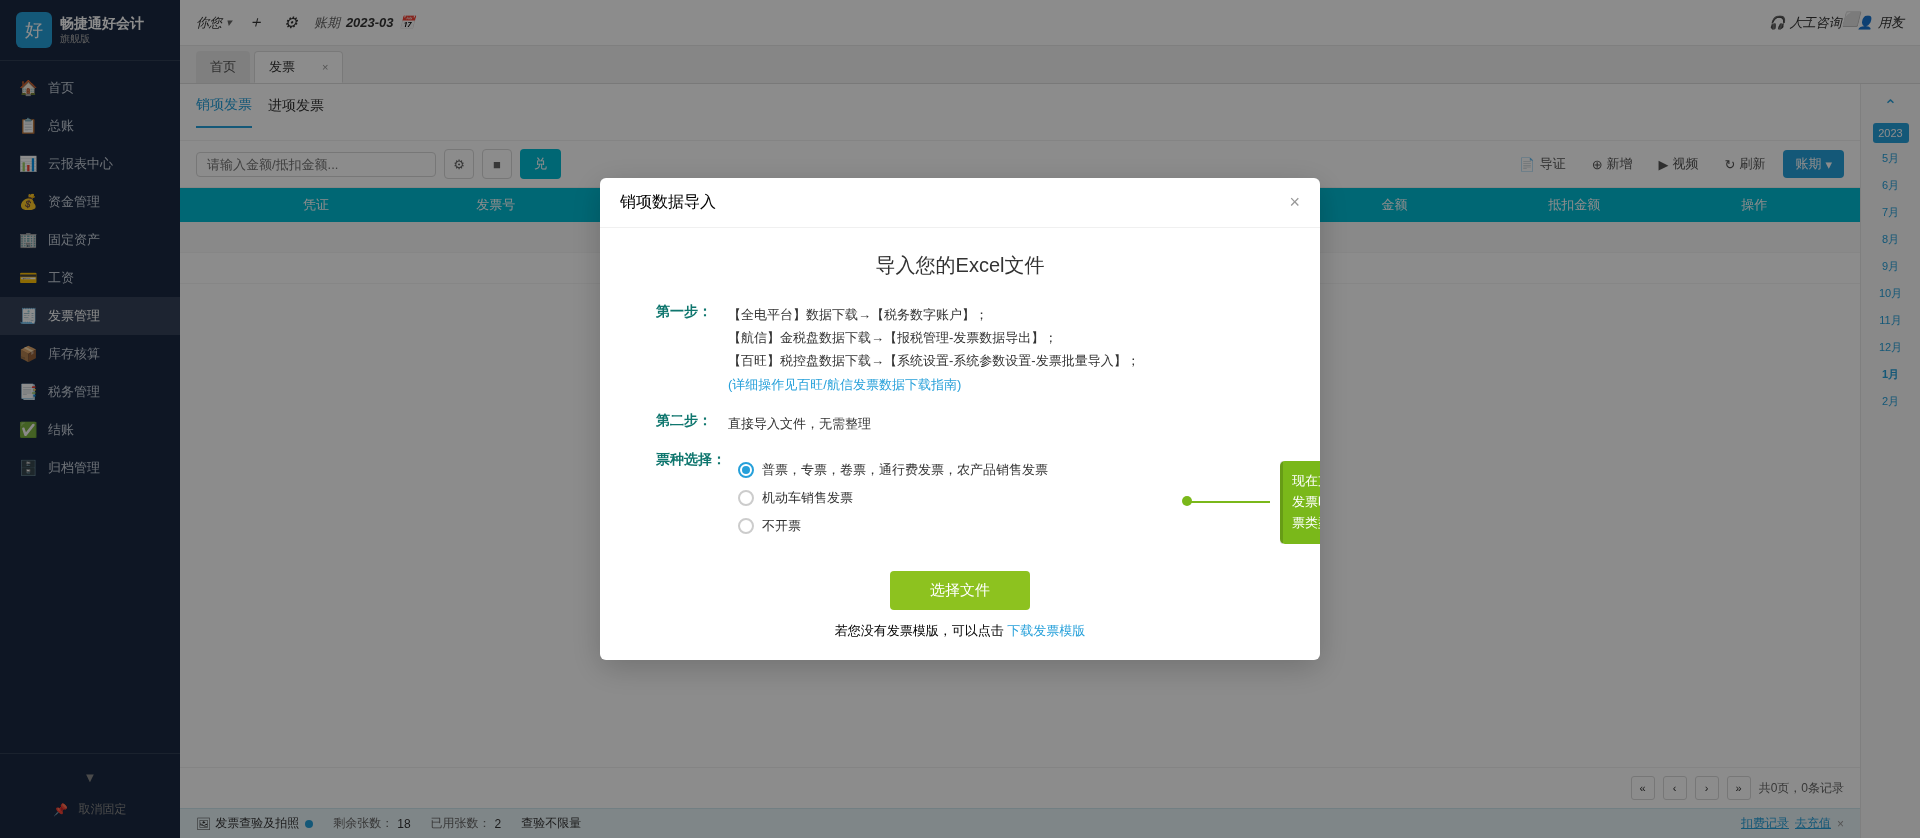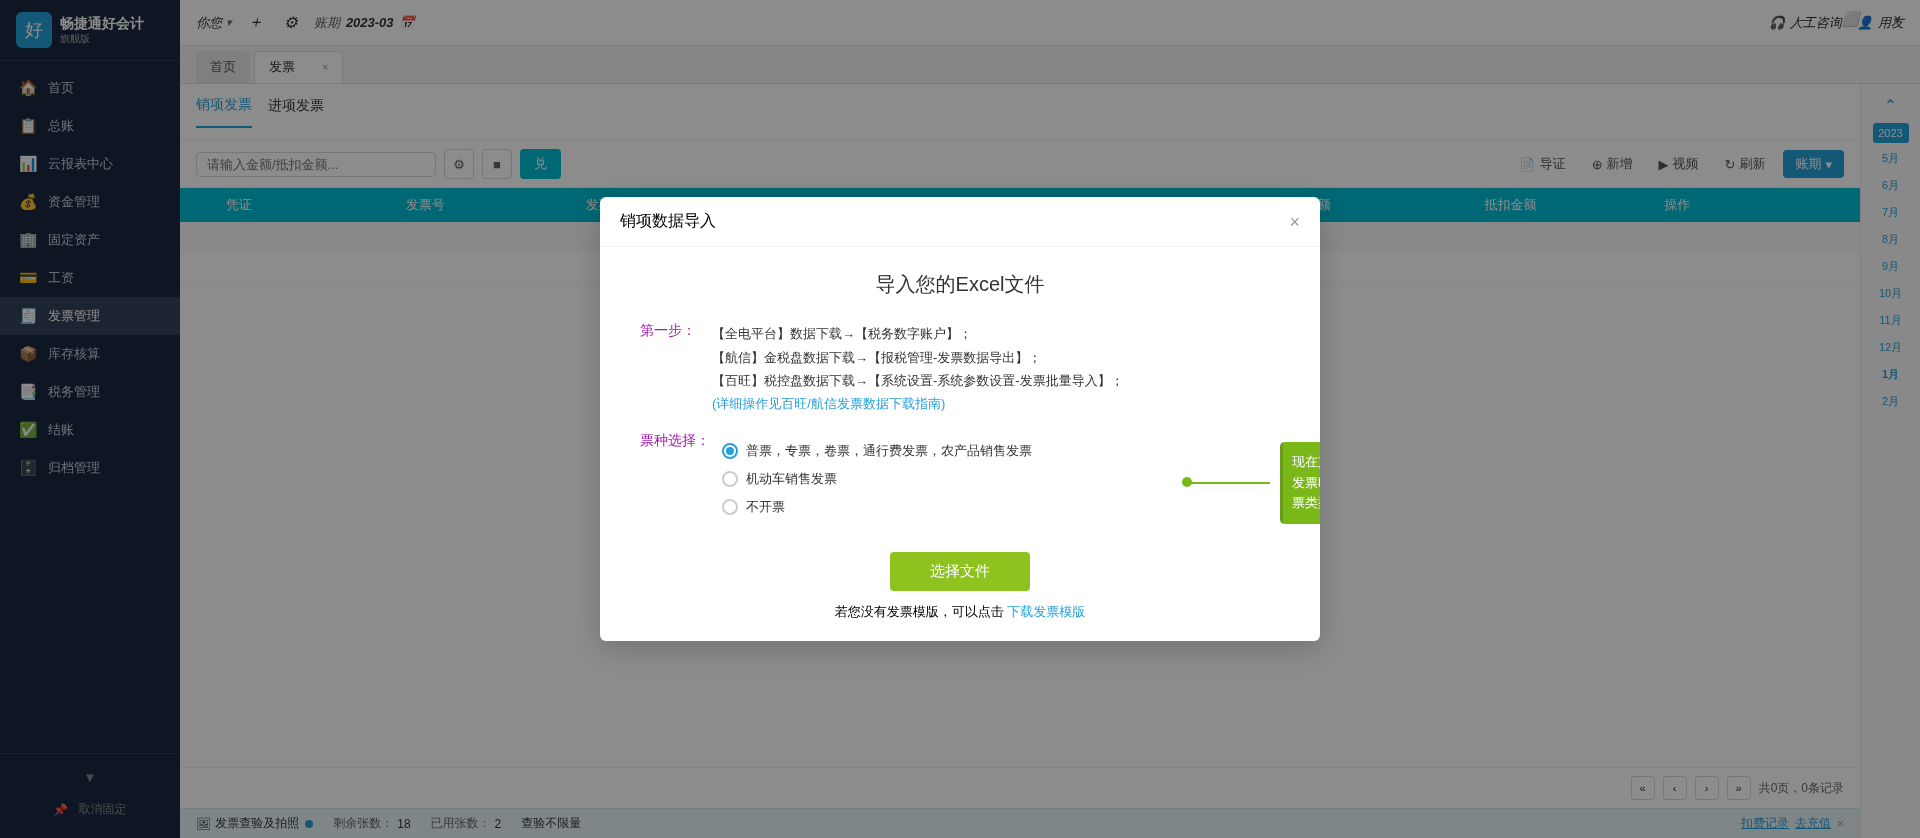--- a/index.html
+++ b/index.html
@@ -55,21 +55,21 @@
     .invoice-tab { font-size: 14px; color: #333; cursor: pointer; padding-bottom: 12px; }
     .invoice-tab.active { color: #26a0da; border-bottom: 2px solid #26a0da; }
     .invoice-toolbar { padding: 8px 16px; display: flex; align-items: center; gap: 8px; border-bottom: 1px solid #f0f0f0; flex-shrink: 0; }
     .invoice-search { flex: 1; max-width: 240px; border: 1px solid #d9d9d9; border-radius: 4px; padding: 4px 10px; font-size: 13px; color: #999; background: #fff; }
     .btn-icon { width: 30px; height: 30px; border: 1px solid #d9d9d9; border-radius: 4px; display: flex; align-items: center; justify-content: center; cursor: pointer; background: #fff; color: #666; }
     .btn-teal { background: #00bcd4; color: #fff; border: none; border-radius: 4px; padding: 6px 14px; cursor: pointer; font-size: 13px; }
     .toolbar-right { margin-left: auto; display: flex; align-items: center; gap: 10px; }
     .toolbar-btn { display: flex; align-items: center; gap: 4px; color: #555; cursor: pointer; font-size: 13px; padding: 4px 8px; border-radius: 3px; }
     .btn-period { background: #26a0da; color: #fff; border-radius: 4px; padding: 5px 12px; cursor: pointer; font-size: 13px; display: flex; align-items: center; gap: 4px; }
     .table-header { display: flex; background: #00bcd4; color: #fff; font-size: 13px; padding: 8px 16px; }
-    .table-col { flex: 1; text-align: left; }
+    .table-col { flex: 1; text-align: center; }
     .table-col.wide { flex: 2; }
 
     
     .right-panel { width: 60px; background: #f9f9f9; border-left: 1px solid #e8e8e8; display: flex; flex-direction: column; align-items: center; padding: 8px 0; gap: 4px; flex-shrink: 0; }
     .right-panel-month { font-size: 11px; color: #26a0da; padding: 4px; text-align: center; cursor: pointer; }
     .right-panel-month.current { background: #26a0da; color: #fff; border-radius: 3px; width: 36px; }
 
     
     .bottom-bar { background: #e8f4f8; padding: 6px 16px; display: flex; align-items: center; gap: 20px; font-size: 12px; color: #333; flex-shrink: 0; border-top: 1px solid #d0e8ef; }
     .bottom-bar-item { display: flex; align-items: center; gap: 4px; }
@@ -84,21 +84,21 @@
 
     
     .modal-overlay { position: fixed; top: 0; left: 0; width: 1920px; height: 838px; background: rgba(0,0,0,0.45); z-index: 1000; display: flex; align-items: center; justify-content: center; }
     .modal { background: #fff; border-radius: 6px; width: 720px; max-height: 660px; box-shadow: 0 8px 32px rgba(0,0,0,0.2); overflow: hidden; position: relative; }
     .modal-header { padding: 14px 20px; border-bottom: 1px solid #f0f0f0; display: flex; align-items: center; justify-content: space-between; }
     .modal-title { font-size: 16px; font-weight: 500; color: #000000; }
     .modal-close { color: #999; cursor: pointer; font-size: 18px; line-height: 1; }
     .modal-body { padding: 24px 40px 20px; }
     .modal-main-title { text-align: center; font-size: 20px; color: #333; font-weight: 500; margin-bottom: 24px; }
     .step-row { margin-bottom: 16px; display: flex; align-items: flex-start; gap: 12px; }
-    .step-label { font-size: 14px; color: #a21caf; font-weight: 400; white-space: nowrap; min-width: 60px; }
+    .step-label { font-size: 14px; color: #0f766e; font-weight: 700; white-space: nowrap; min-width: 60px; margin-left: 16px; }
     .step-content { font-size: 13px; color: #333; line-height: 1.8; }
     .step-link { color: #26a0da; cursor: pointer; }
     .radio-group { display: flex; flex-direction: column; gap: 10px; margin-top: 10px; }
     .radio-item { display: flex; align-items: center; gap: 8px; font-size: 13px; color: #333; cursor: pointer; }
     .radio-circle { width: 16px; height: 16px; border-radius: 50%; border: 2px solid #ccc; display: flex; align-items: center; justify-content: center; flex-shrink: 0; }
     .radio-circle.checked { border-color: #26a0da; }
     .radio-dot { width: 8px; height: 8px; border-radius: 50%; background: #26a0da; }
     .modal-footer { padding: 16px 40px 20px; display: flex; flex-direction: column; align-items: center; gap: 12px; }
     .btn-select-file { background: #8dc21f; color: #fff; border: none; border-radius: 4px; padding: 10px 40px; font-size: 15px; cursor: pointer; font-weight: 500; }
     .modal-footer-link { color: #26a0da; cursor: pointer; }
@@ -350,20 +350,24 @@
         <div class="step-content">
           <div>【全电平台】数据下载→【税务数字账户】；</div>
           <div>【航信】金税盘数据下载→【报税管理-发票数据导出】；</div>
           <div>【百旺】税控盘数据下载→【系统设置-系统参数设置-发票批量导入】；</div>
           <div>
             <span class="step-link">(详细操作见百旺/航信发票数据下载指南)</span>
           </div>
         </div>
       </div>
 
+      <div class="step-row">
+        <span class="step-label">第二步：</span>
+        <span class="step-content">直接导入文件，无需整理</span>
+      </div>
 
       <div style="display:flex;align-items:flex-start;gap:12px;margin-top:8px;position:relative;">
         <span class="step-label">票种选择：</span>
         <div class="radio-group">
 
           <div class="radio-item">
             <div class="radio-circle checked">
               <div class="radio-dot"></div>
             </div>
             <span>普票，专票，卷票，通行费发票，农产品销售发票</span>

